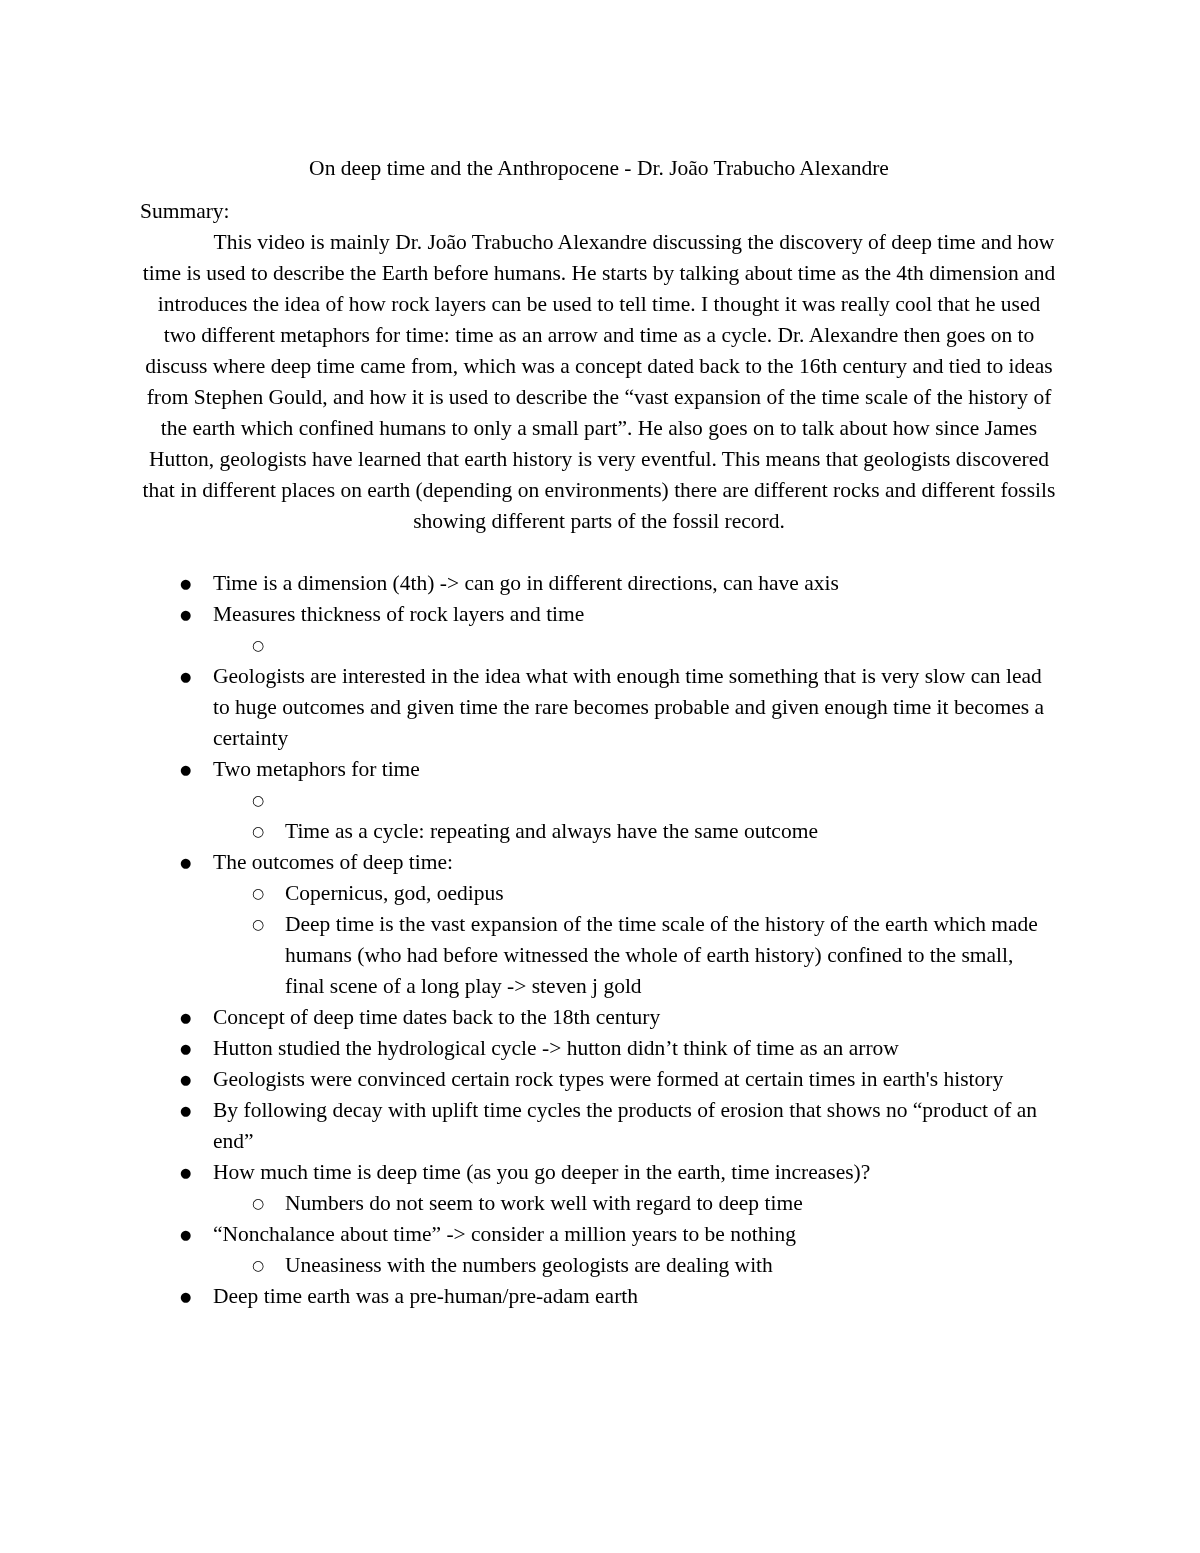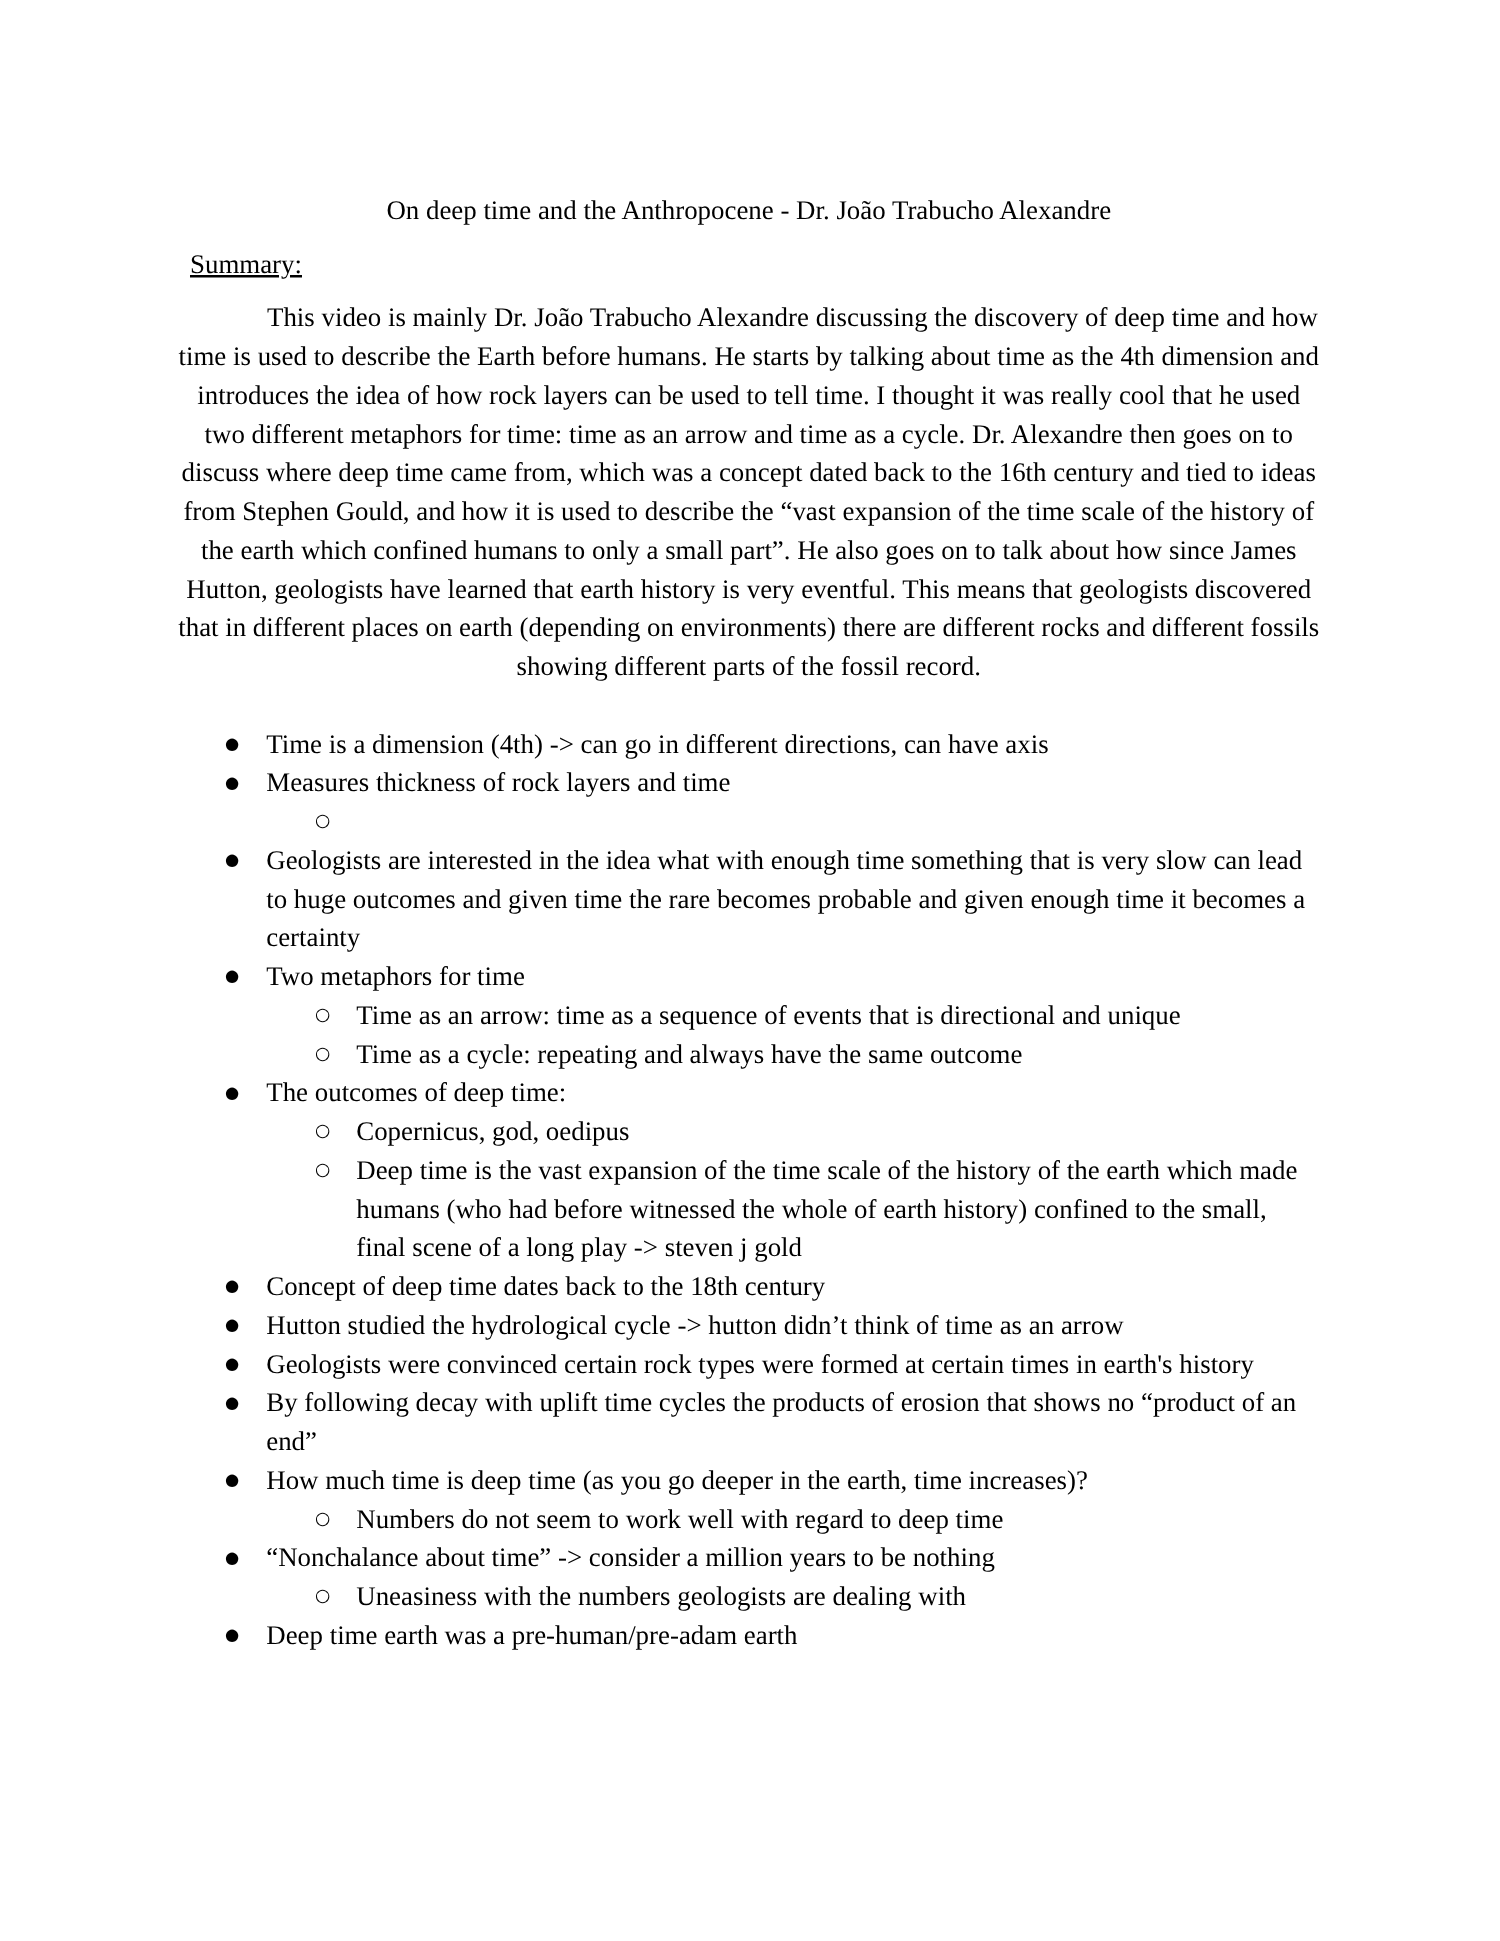--- a/index.html
+++ b/index.html
@@ -23,22 +23,21 @@
   .doc-title {
     font-size: 21.5px;
     font-weight: normal;
     text-align: center;
     margin: 12px;
     line-height: 31px;
   }
   .doc-heading {
     font-size: 21.5px;
     font-weight: normal;
-    text-decoration: underline;
-    margin: 12px;
+    margin: 0;
     line-height: 31px;
   }
   .doc-paragraph {
     margin: 0;
     text-indent: 70px;
     line-height: 31px;
     text-align: center;
   }
   .blank-line {
     height: 31px;
@@ -92,21 +91,20 @@
       <li class="note-item level-1">
         <span class="bullet">●</span>
         <span class="note-text">Geologists are interested in the idea what with enough time something that is very slow can lead to huge outcomes and given time the rare becomes probable and given enough time it becomes a certainty</span>
       </li>
       <li class="note-item level-1">
         <span class="bullet">●</span>
         <span class="note-text">Two metaphors for time</span>
       </li>
       <li class="note-item level-2">
         <span class="bullet">○</span>
-        <span class="note-text">Time as an arrow: time as a sequence of events that is directional and unique</span>
       </li>
       <li class="note-item level-2">
         <span class="bullet">○</span>
         <span class="note-text">Time as a cycle: repeating and always have the same outcome</span>
       </li>
       <li class="note-item level-1">
         <span class="bullet">●</span>
         <span class="note-text">The outcomes of deep time:</span>
       </li>
       <li class="note-item level-2">

